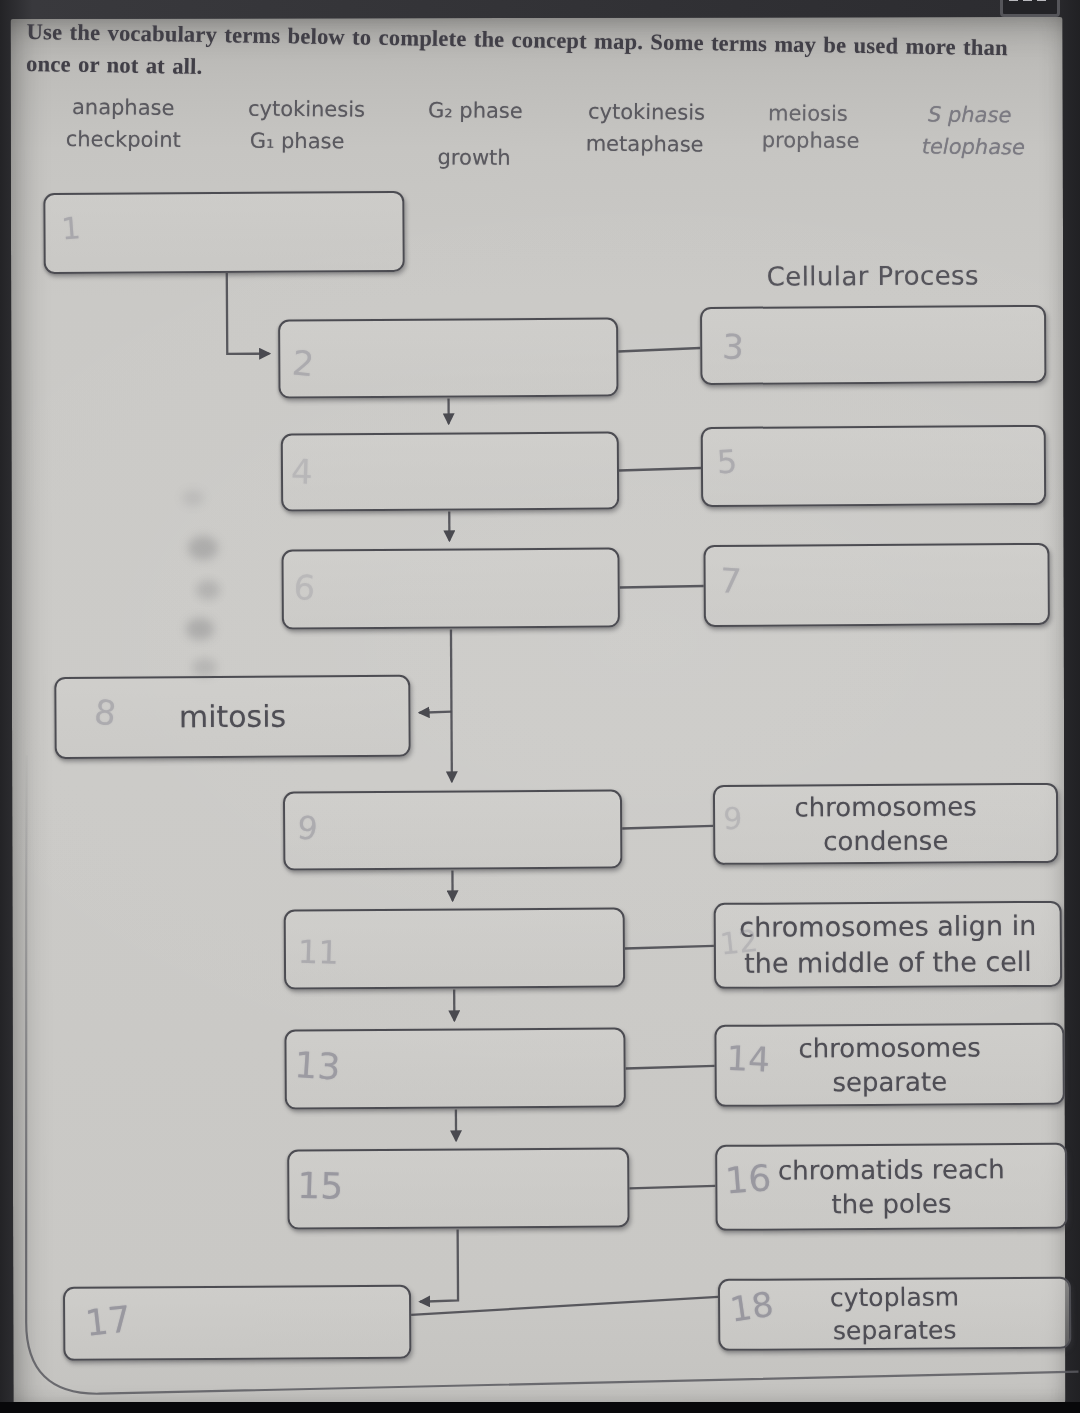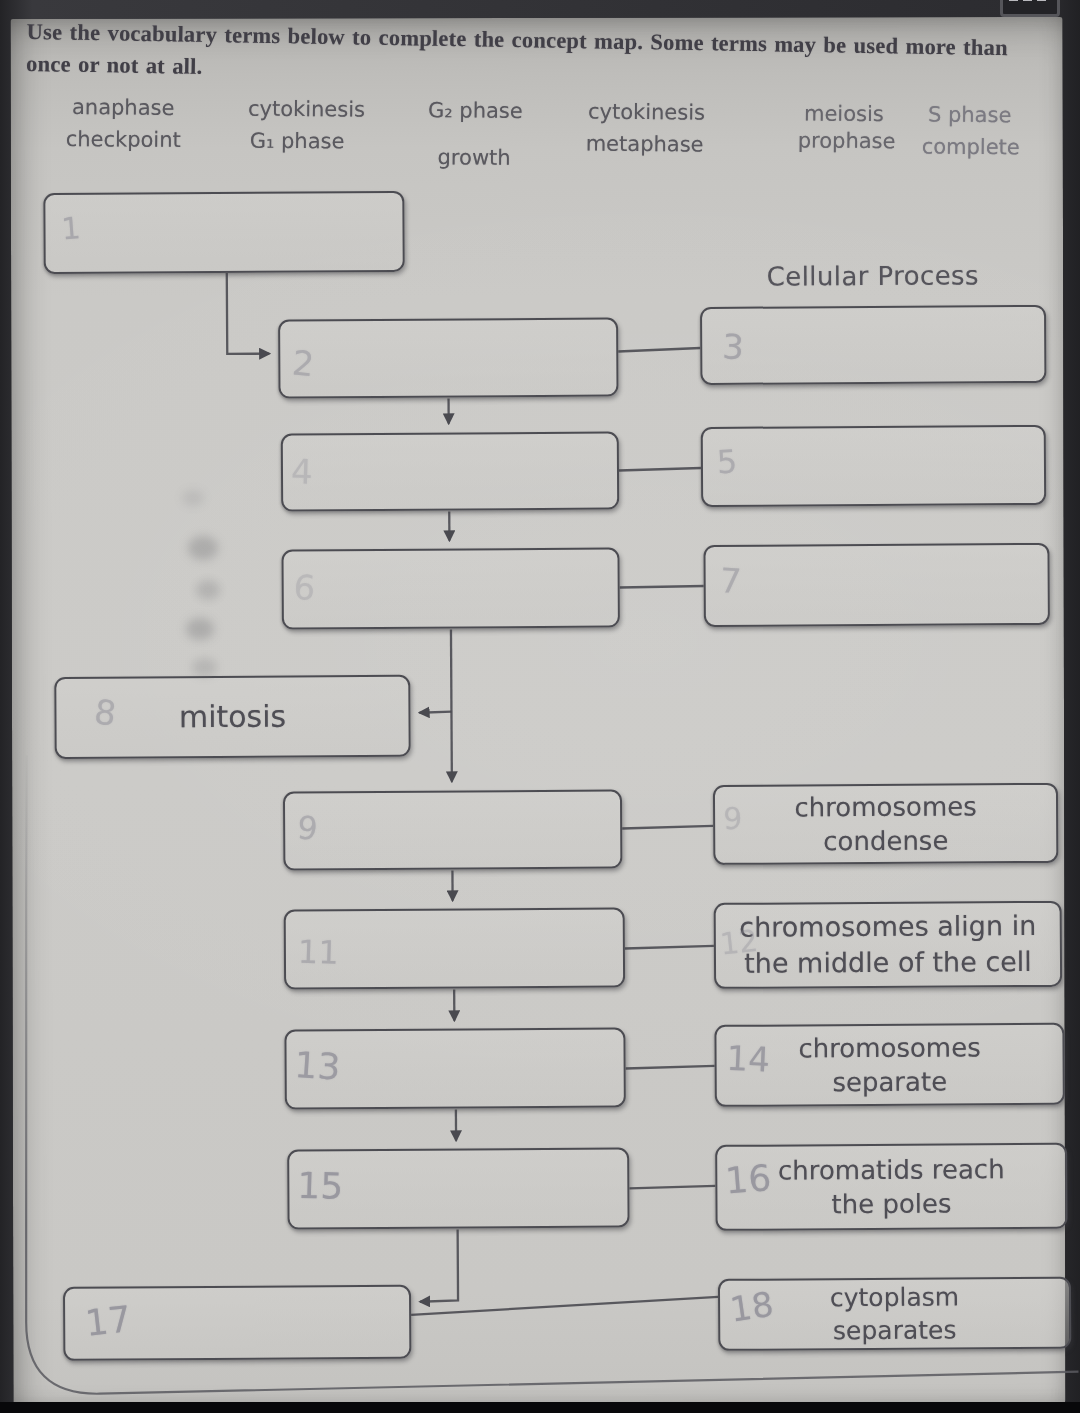--- a/index.html
+++ b/index.html
@@ -26,22 +26,22 @@
   #instructions{position:absolute;left:27px;top:16px;width:1004px;
          font-family:"Liberation Serif","DejaVu Serif",serif;font-weight:700;
          font-size:22.5px;line-height:1.42;color:#413f47;letter-spacing:.2px;word-spacing:1.5px;
          transform:rotate(.95deg);transform-origin:left top;
          text-shadow:0 0 1px rgba(70,68,78,.45);}
   
   #wordbank{position:absolute;left:0;top:0;width:1080px;height:170px;
          transform:rotate(.5deg);transform-origin:60px 110px;}
   .term{position:absolute;font-size:21px;color:#5a595f;white-space:nowrap;
         text-shadow:0 0 .8px rgba(90,88,96,.5);}
-  .term.f1{color:#67666c;margin-left:36px;}
-  .term.f2{color:#7b7a82;}
+  .term.f1{color:#67666c;}
+  .term.f2{color:#7b7a82;font-style:italic;}
   
   #map{position:absolute;left:0;top:0;width:1080px;height:1413px;
        transform:rotate(-.35deg);transform-origin:540px 800px;}
   #map-heading{position:absolute;left:703px;top:263px;width:346px;text-align:center;
        font-size:26px;color:#55545b;letter-spacing:.4px;text-shadow:0 0 1px rgba(80,78,88,.4);}
   svg#wires{position:absolute;left:0;top:0;width:1080px;height:1413px;}
   .node{position:absolute;box-sizing:border-box;border:2.4px solid #4c4c52;border-radius:11px;
         background:linear-gradient(180deg,rgba(210,209,206,.55),rgba(202,201,198,.35));
         box-shadow:1.5px 3px 4px rgba(60,60,64,.40), -1px 1px 2px rgba(70,70,74,.18);
         display:flex;align-items:center;justify-content:center;}
@@ -65,21 +65,21 @@
       <span class="term" style="left: 248px; top: 95px;">cytokinesis</span>
       <span class="term" style="left: 428px; top: 95px;">G₂ phase</span>
       <span class="term" style="left: 588px; top: 95px;">cytokinesis</span>
       <span class="term f1" style="left: 768px; top: 95px;">meiosis</span>
       <span class="term f2" style="left: 928px; top: 95px;">S phase</span>
       <span class="term" style="left: 66px; top: 127px;">checkpoint</span>
       <span class="term" style="left: 250px; top: 127px;">G₁ phase</span>
       <span class="term" style="left: 438px; top: 142px;">growth</span>
       <span class="term" style="left: 586px; top: 127px;">metaphase</span>
       <span class="term f1" style="left: 762px; top: 122px;">prophase</span>
-      <span class="term f2" style="left: 922px; top: 127px;">complete</span>
+      <span class="term f2" style="left: 922px; top: 127px;">telophase</span>
     </div>
 
   <div id="map">
     <svg id="wires" viewBox="0 0 1080 1413">
       <defs>
         <marker id="ah" viewBox="0 0 10 10" refX="8.5" refY="5" markerWidth="5.2" markerHeight="5.2" orient="auto" markerUnits="strokeWidth">
           <path d="M0,0 L10,5 L0,10 z" fill="#4a4a50"></path>
         </marker>
         <linearGradient id="fade" gradientUnits="userSpaceOnUse" x1="0" y1="730" x2="0" y2="1220">
           <stop offset="0" stop-color="#62626a" stop-opacity="0"></stop>

